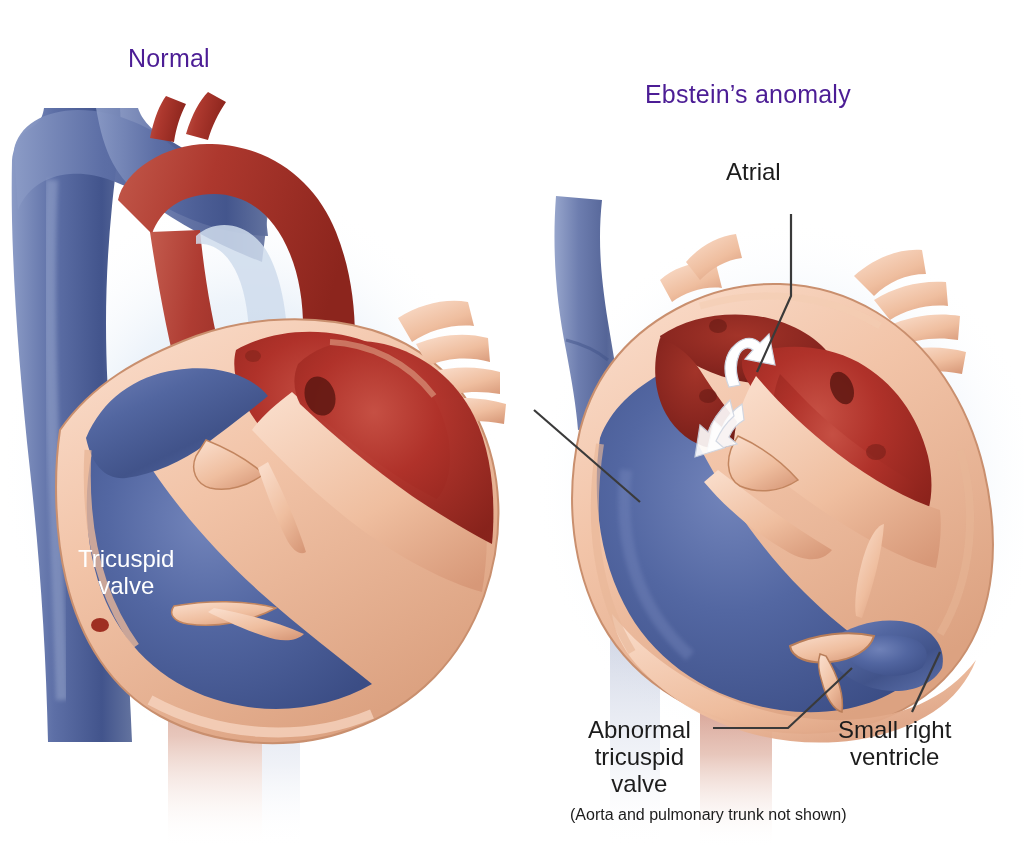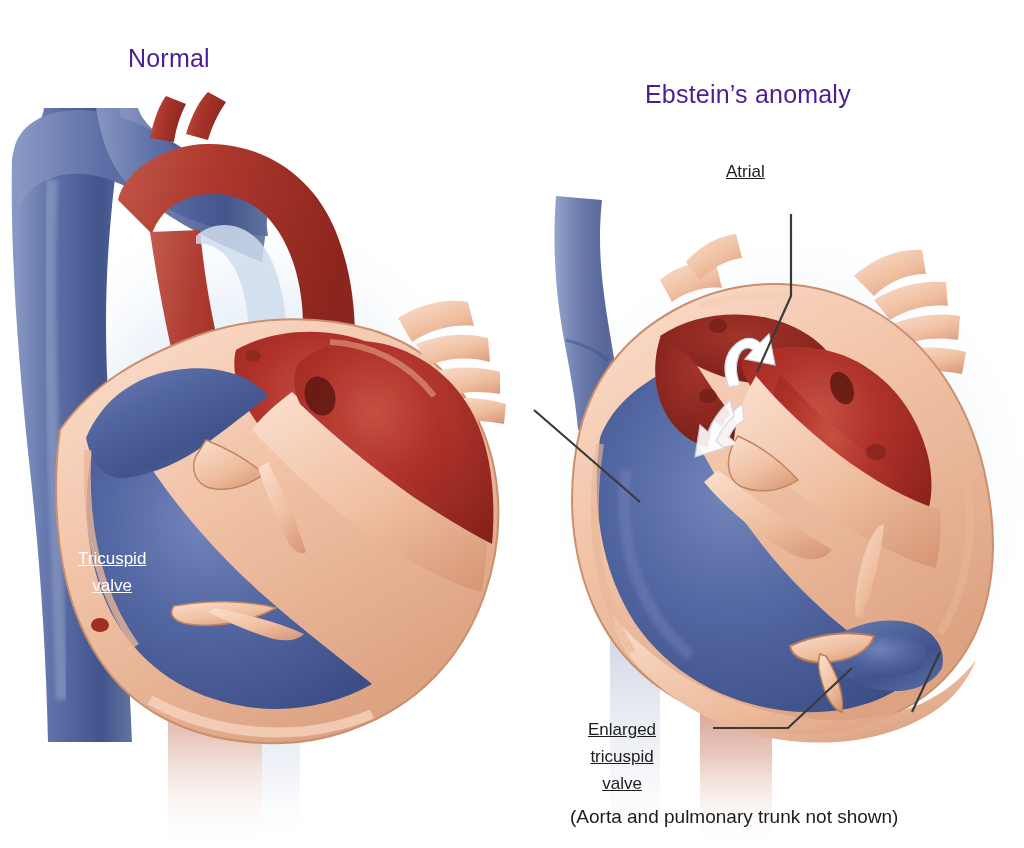--- a/index.html
+++ b/index.html
@@ -28,40 +28,39 @@
     font-size: 25px;
     color: #4c1d95;
     letter-spacing: 0.2px;
     white-space: nowrap;
   }
   #title-normal { left: 128px; top: 44px; }
   #title-ebstein { left: 645px; top: 60px; margin-top: 20px; }
 
   .lbl {
     position: absolute;
-    font-size: 17px;
+    font-size: 24px;
     line-height: 27px;
     color: #1c1c1c;
     text-align: center;
     white-space: nowrap;
-    text-decoration: underline;
   }
   .lbl-white {
     color: #ffffff;
   }
   #label-asd { left: 726px; top: 158px; }
   #label-enlarged-ra { left: 446px; top: 329px; text-align: center; }
   #label-tricuspid { left: 78px; top: 545px; }
   #label-abnormal-tv { left: 588px; top: 716px; }
   #label-small-rv { left: 838px; top: 716px; }
   #caption {
     position: absolute;
     left: 570px;
     top: 806px;
-    font-size: 19px;
+    font-size: 16px;
     color: #1c1c1c;
     white-space: nowrap;
   }
 </style>
 </head>
 <body>
 
 <div id="page">
 
   <svg id="art" viewBox="0 0 1024 848">
@@ -323,20 +322,24 @@
     <div>Atrial</div>
   </div>
 
 
   <div class="lbl lbl-white" id="label-tricuspid">
     <div>Tricuspid</div>
     <div>valve</div>
   </div>
 
   <div class="lbl" id="label-abnormal-tv">
-    <div>Enlarged</div>
+    <div>Abnormal</div>
     <div>tricuspid</div>
     <div>valve</div>
   </div>
 
+  <div class="lbl" id="label-small-rv">
+    <div>Small right</div>
+    <div>ventricle</div>
+  </div>
 
   <div id="caption">(Aorta and pulmonary trunk not shown)</div>
 </div>
 
 </body></html>

